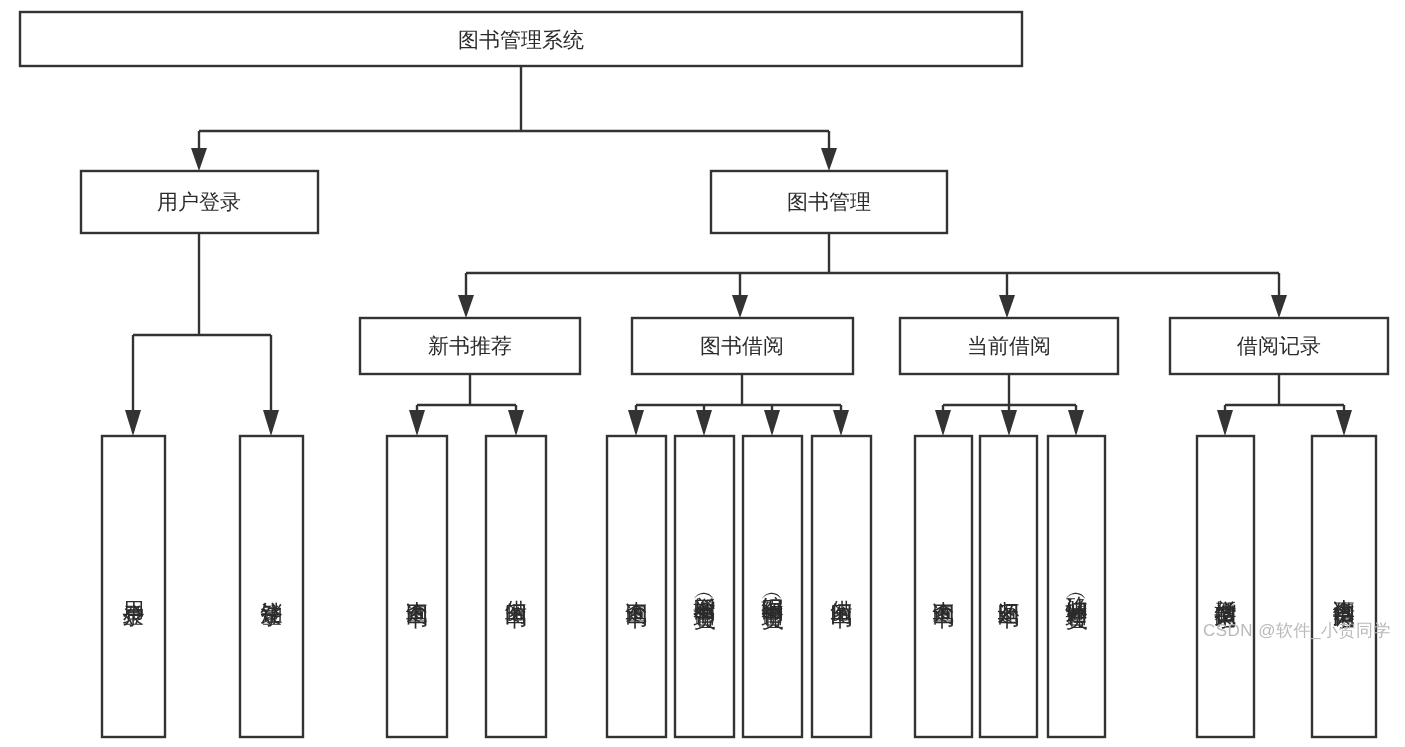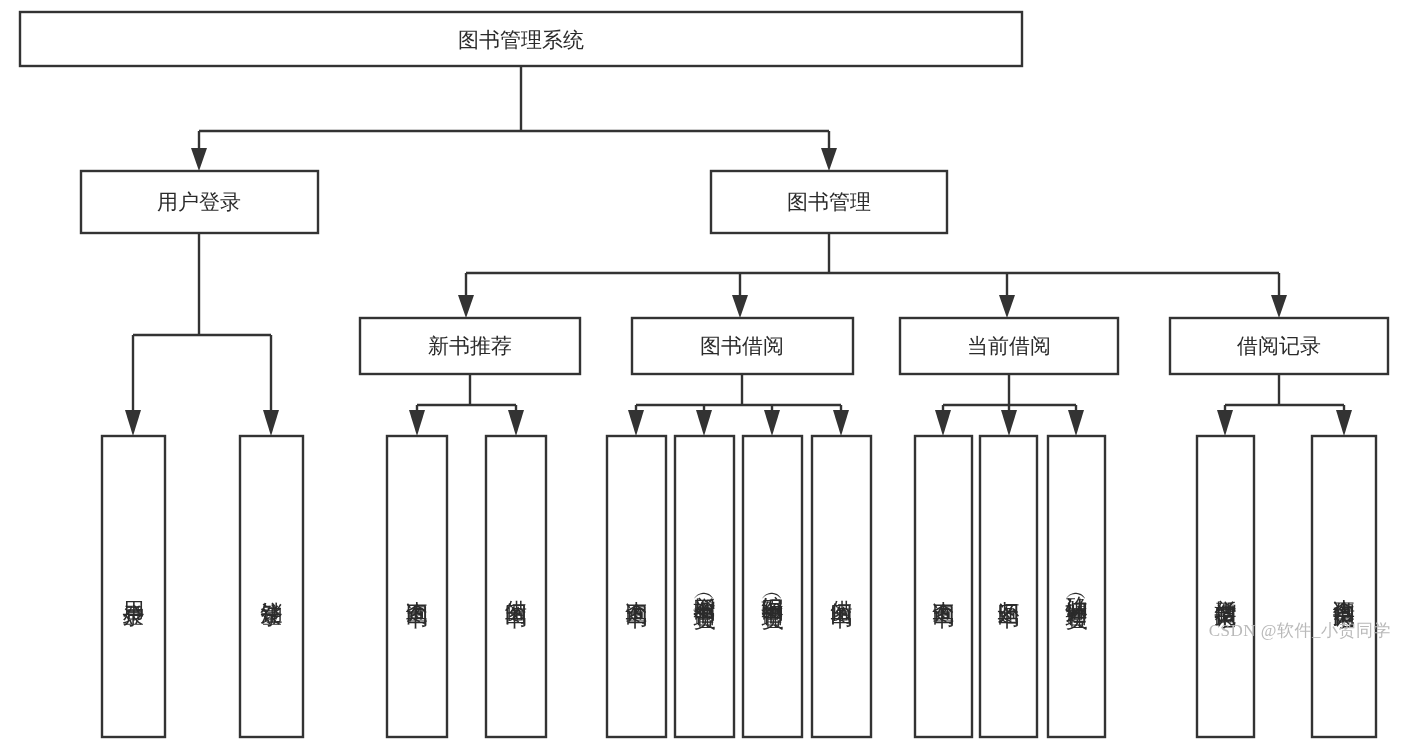--- a/index.html
+++ b/index.html
@@ -72,21 +72,21 @@
     line-height: 1.08;
     letter-spacing: 2px;
     color: #2b2b2b;
     white-space: nowrap;
     text-align: center;
   }
   .watermark {
     position: absolute;
     right: 14px;
     bottom: 6px;
-    font-family: Liberation Serif, serif;
+    font-family: Liberation Sans, sans-serif;
     font-size: 17px;
     color: #b9b9b9;
     letter-spacing: 0.5px;
     white-space: nowrap;
   }
 </style>
 </head>
 <body>
 
 <div id="diagram-root">

